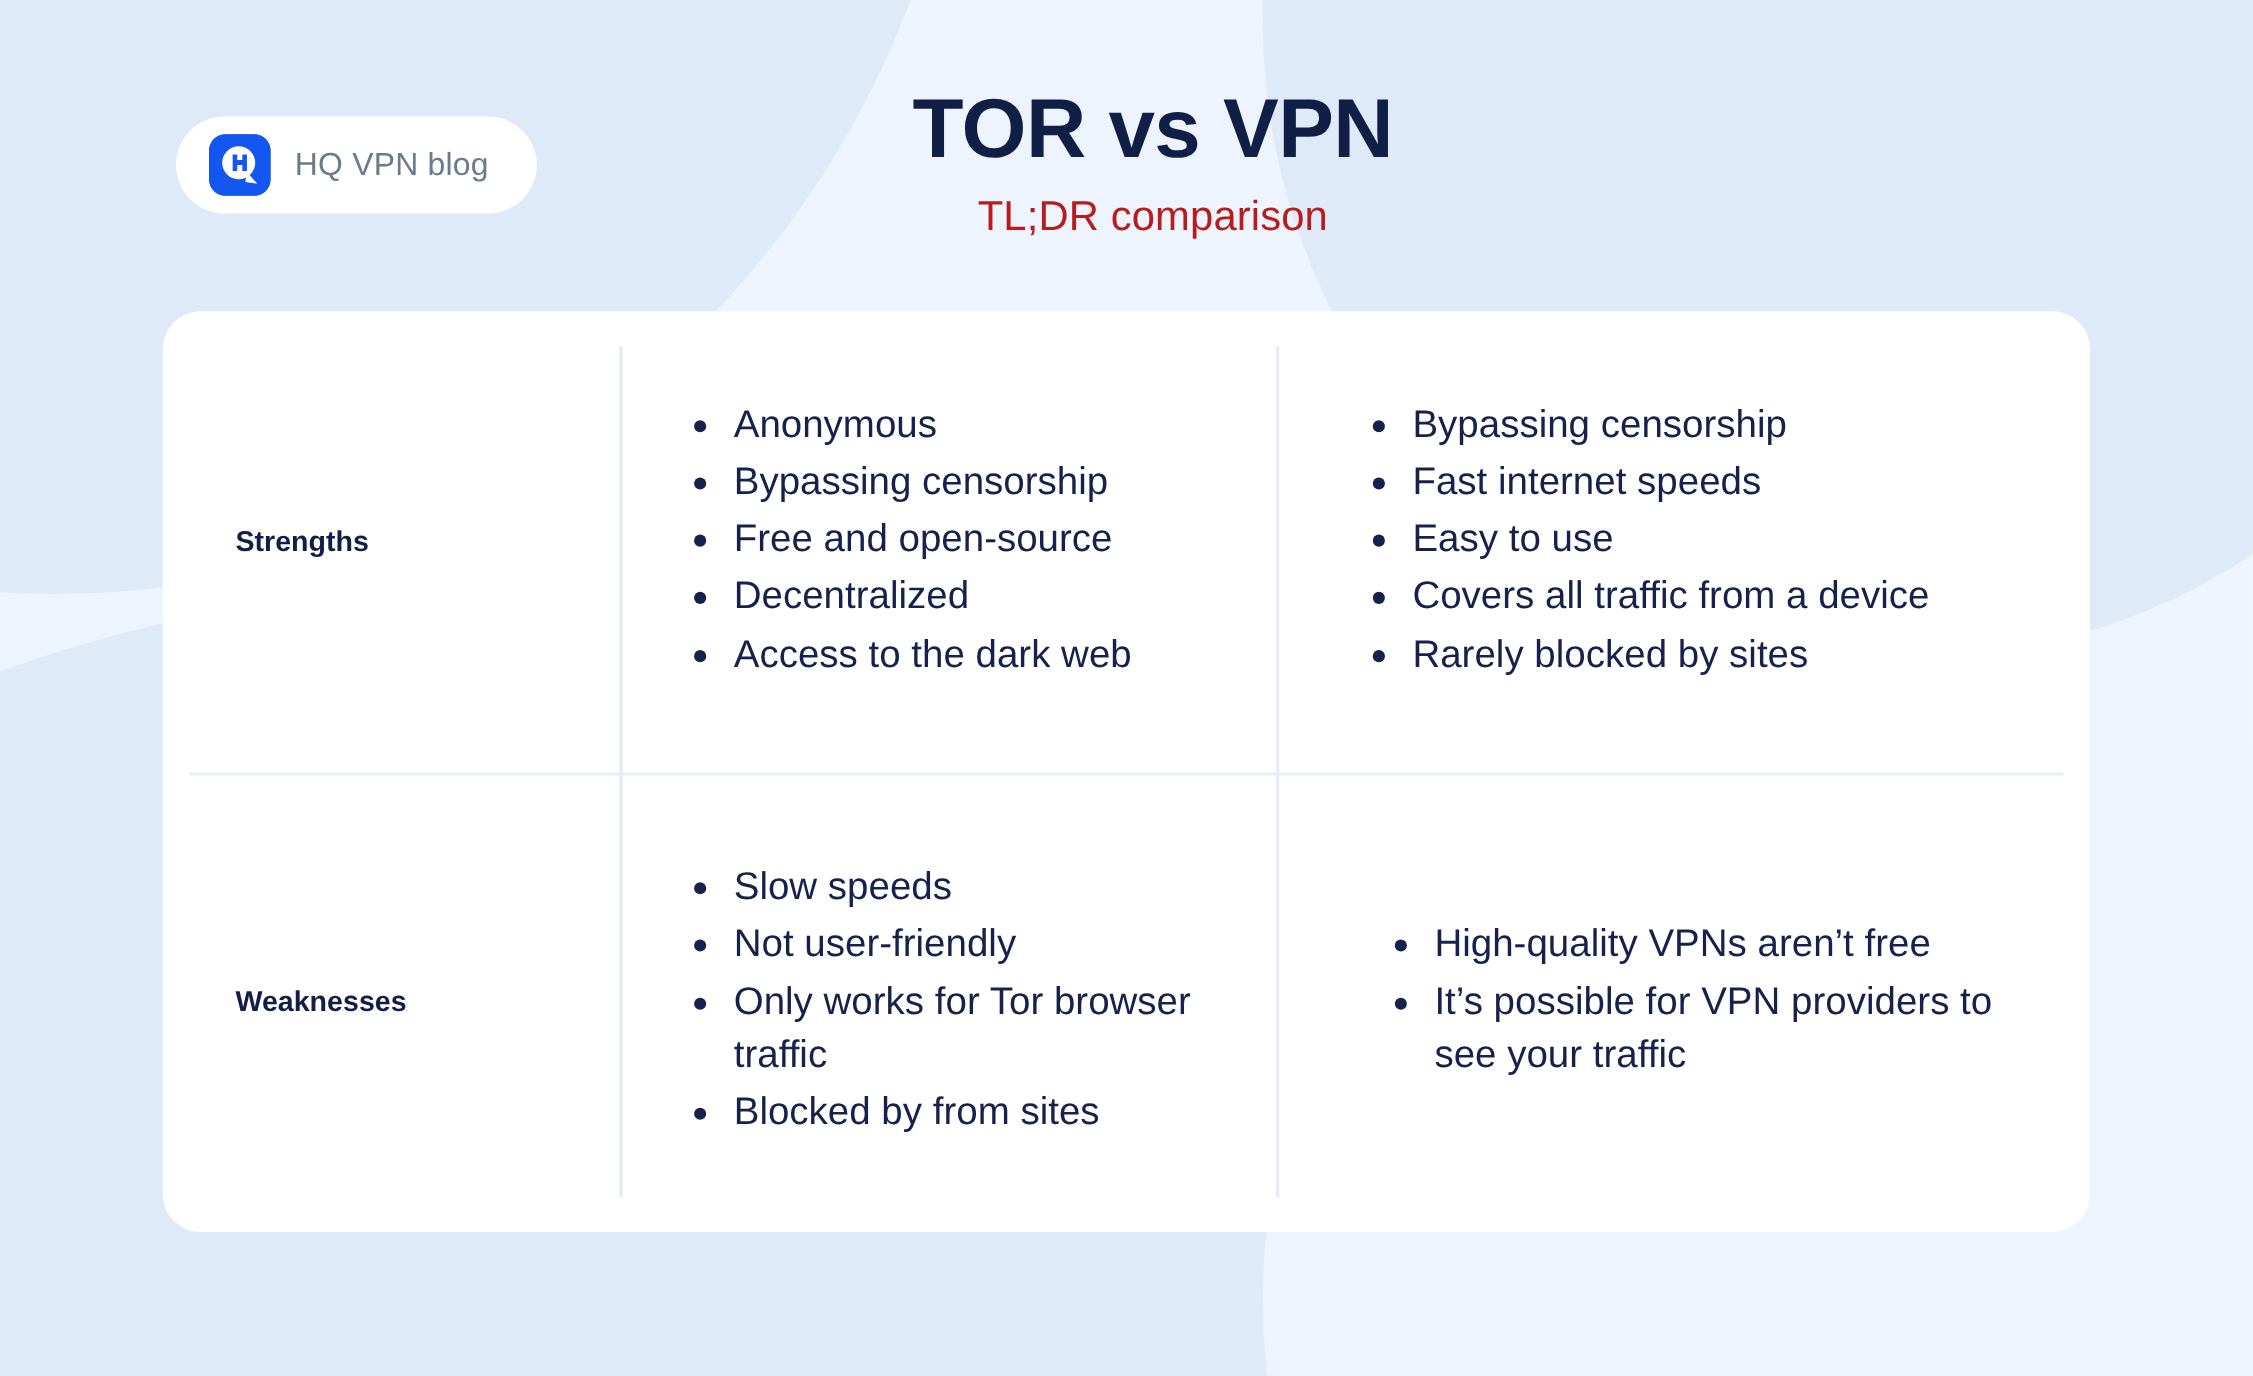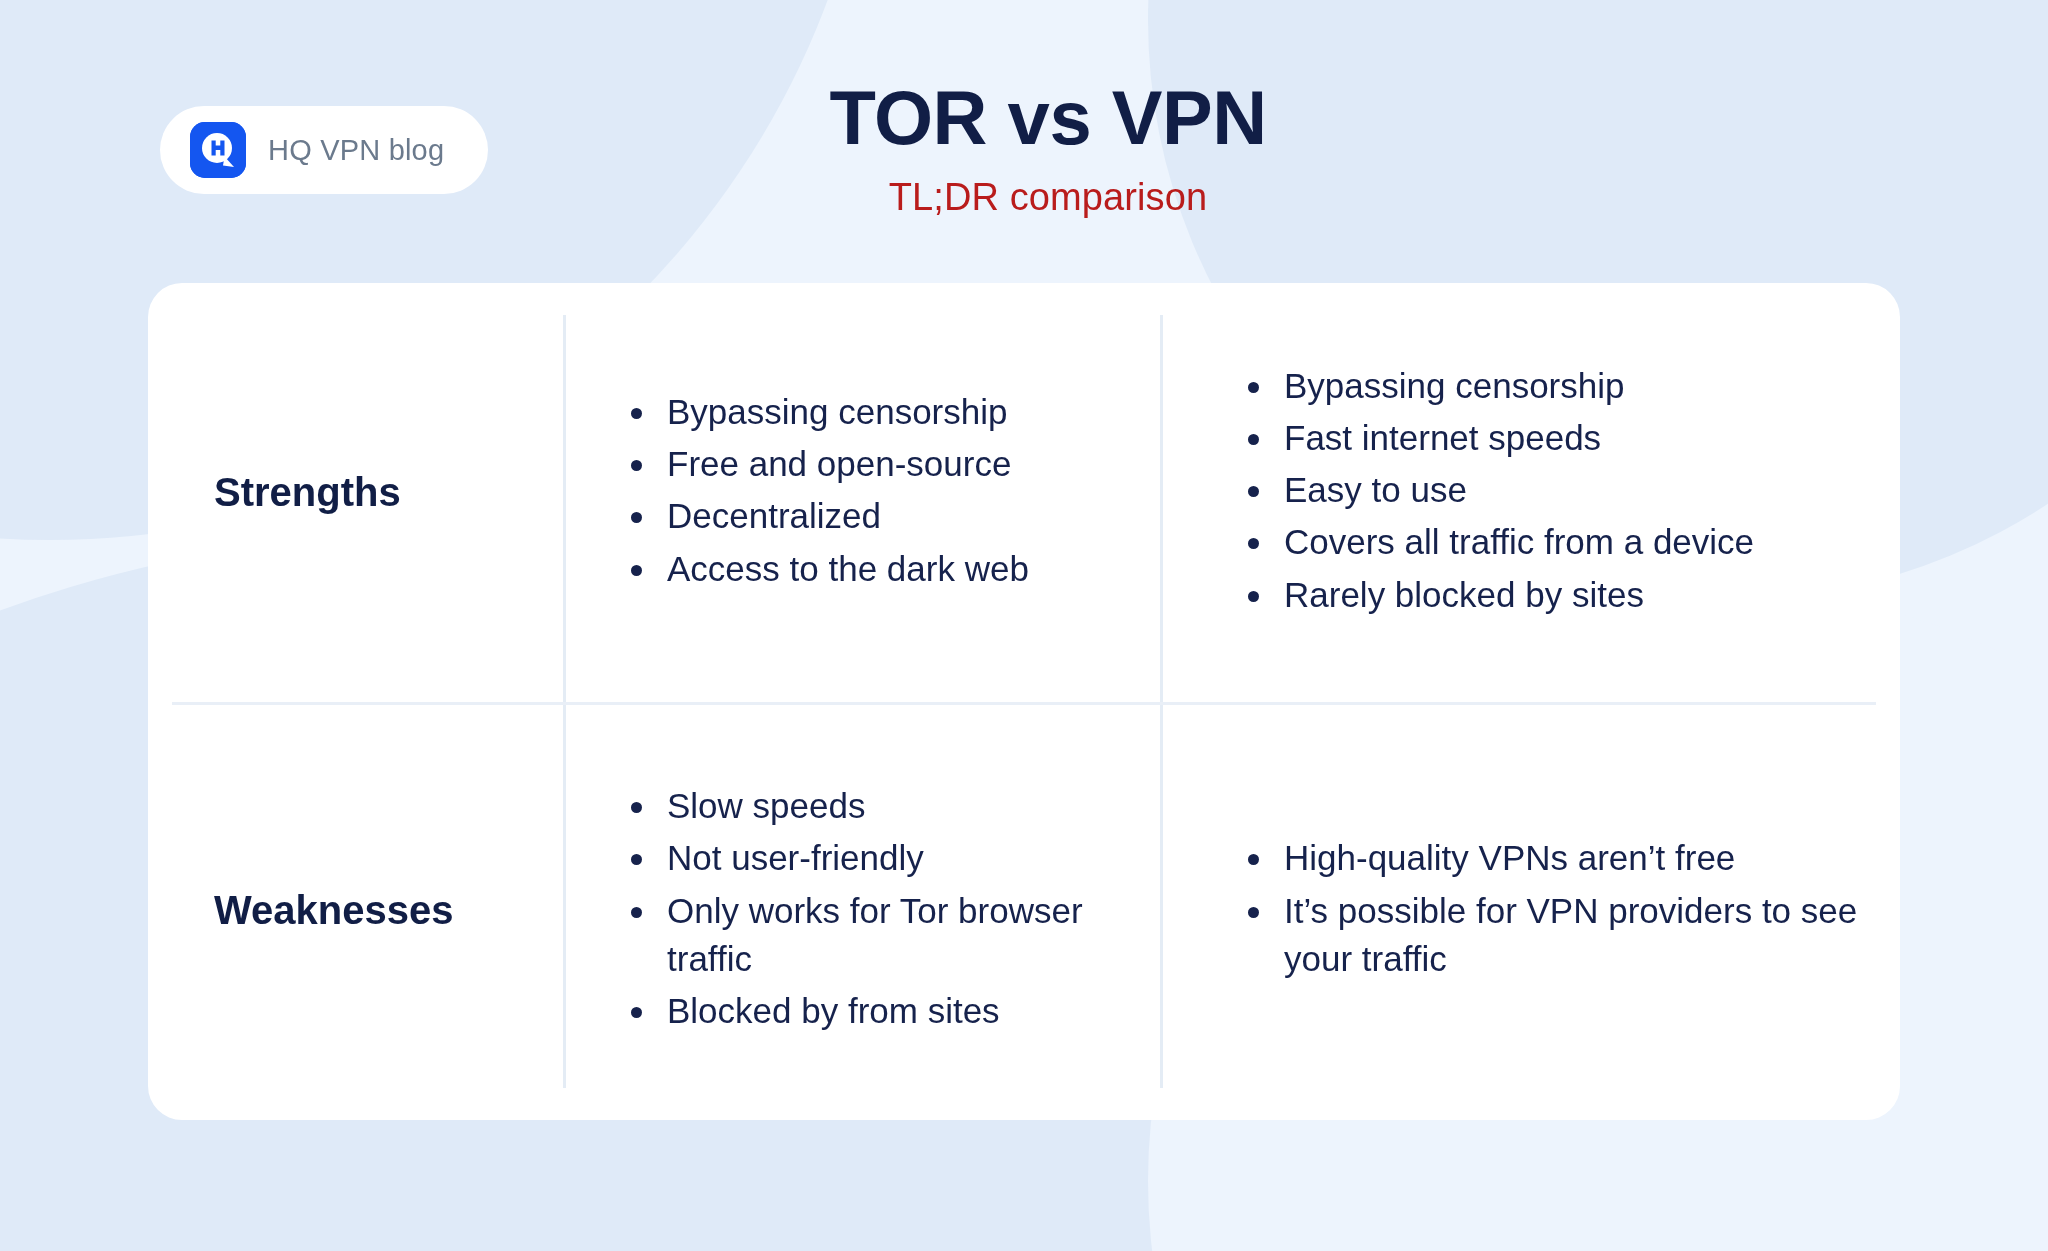--- a/index.html
+++ b/index.html
@@ -166,21 +166,21 @@
     top: 50%;
     height: 3px;
     background: #e9eff7;
     z-index: 3;
   }
 
   .row-label {
     display: flex;
     align-items: center;
     padding-left: 66px;
-    font-size: 40px;
+    font-size: 26px;
     font-weight: bold;
     color: #111e46;
   }
 
   .cell {
     display: flex;
     align-items: center;
     padding: 0 40px 0 60px;
   }
 
@@ -203,21 +203,21 @@
     left: 8px;
     top: 20px;
     width: 11px;
     height: 11px;
     border-radius: 50%;
     background: #16224c;
   }
 
   .cell.tor-weak { padding-left: 60px; border-radius: 32px; }
   .cell.vpn-strong { padding-left: 80px; }
-  .cell.vpn-weak { padding-left: 80px; justify-content: flex-end; }
+  .cell.vpn-weak { padding-left: 100px; justify-content: flex-end; }
 </style>
 </head>
 <body>
 
 <div class="bg-layer">
   <div class="blob-topleft"></div>
   <div class="blob-topright"></div>
   <div class="blob-bottomleft"></div>
   <div class="blob-bottomright-light"></div>
 </div>
@@ -249,20 +249,21 @@
     <div class="v-divider d1"></div>
     <div class="v-divider d2"></div>
     <div class="h-divider"></div>
 
     <div class="row-label">
       <span>Strengths</span>
     </div>
 
     <div class="cell tor-strong">
       <ul>
+        <li>Anonymous</li>
         <li>Bypassing censorship</li>
         <li>Free and open-source</li>
         <li>Decentralized</li>
         <li>Access to the dark web</li>
       </ul>
     </div>
 
     <div class="cell vpn-strong">
       <ul>
         <li>Bypassing censorship</li>

